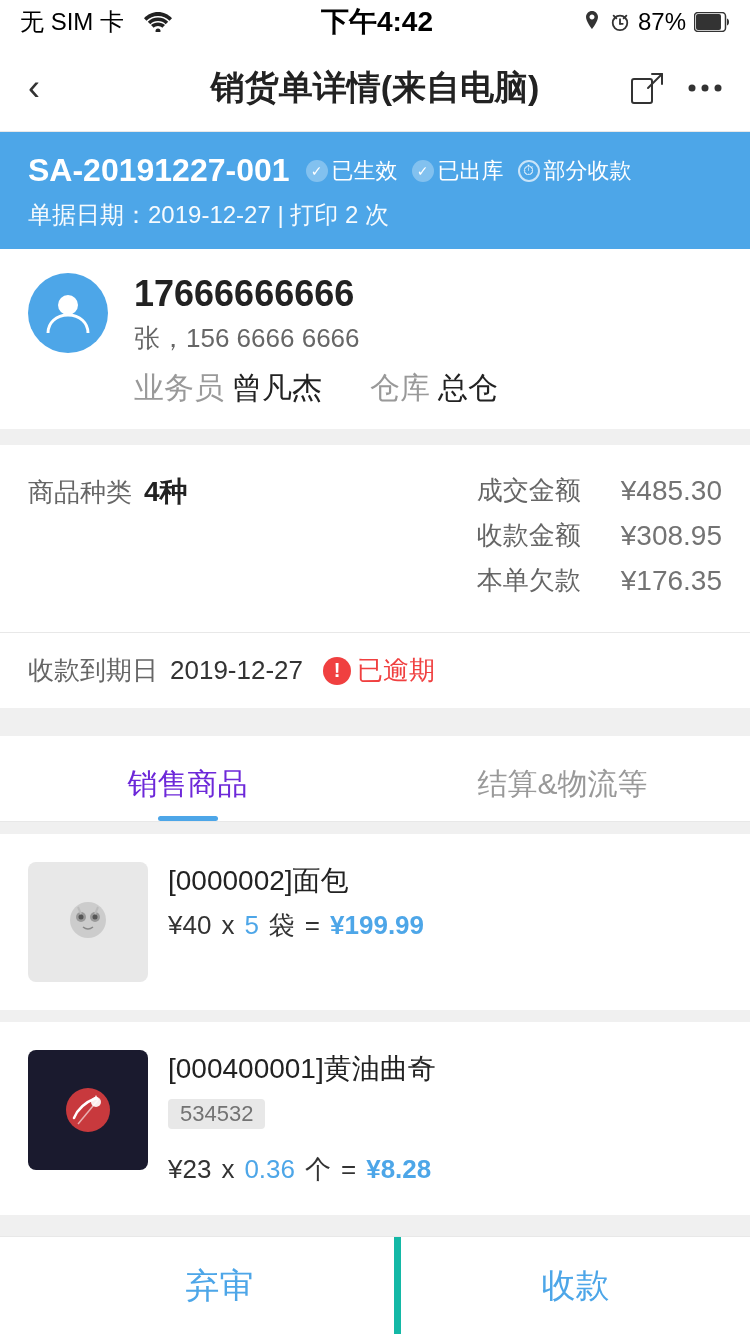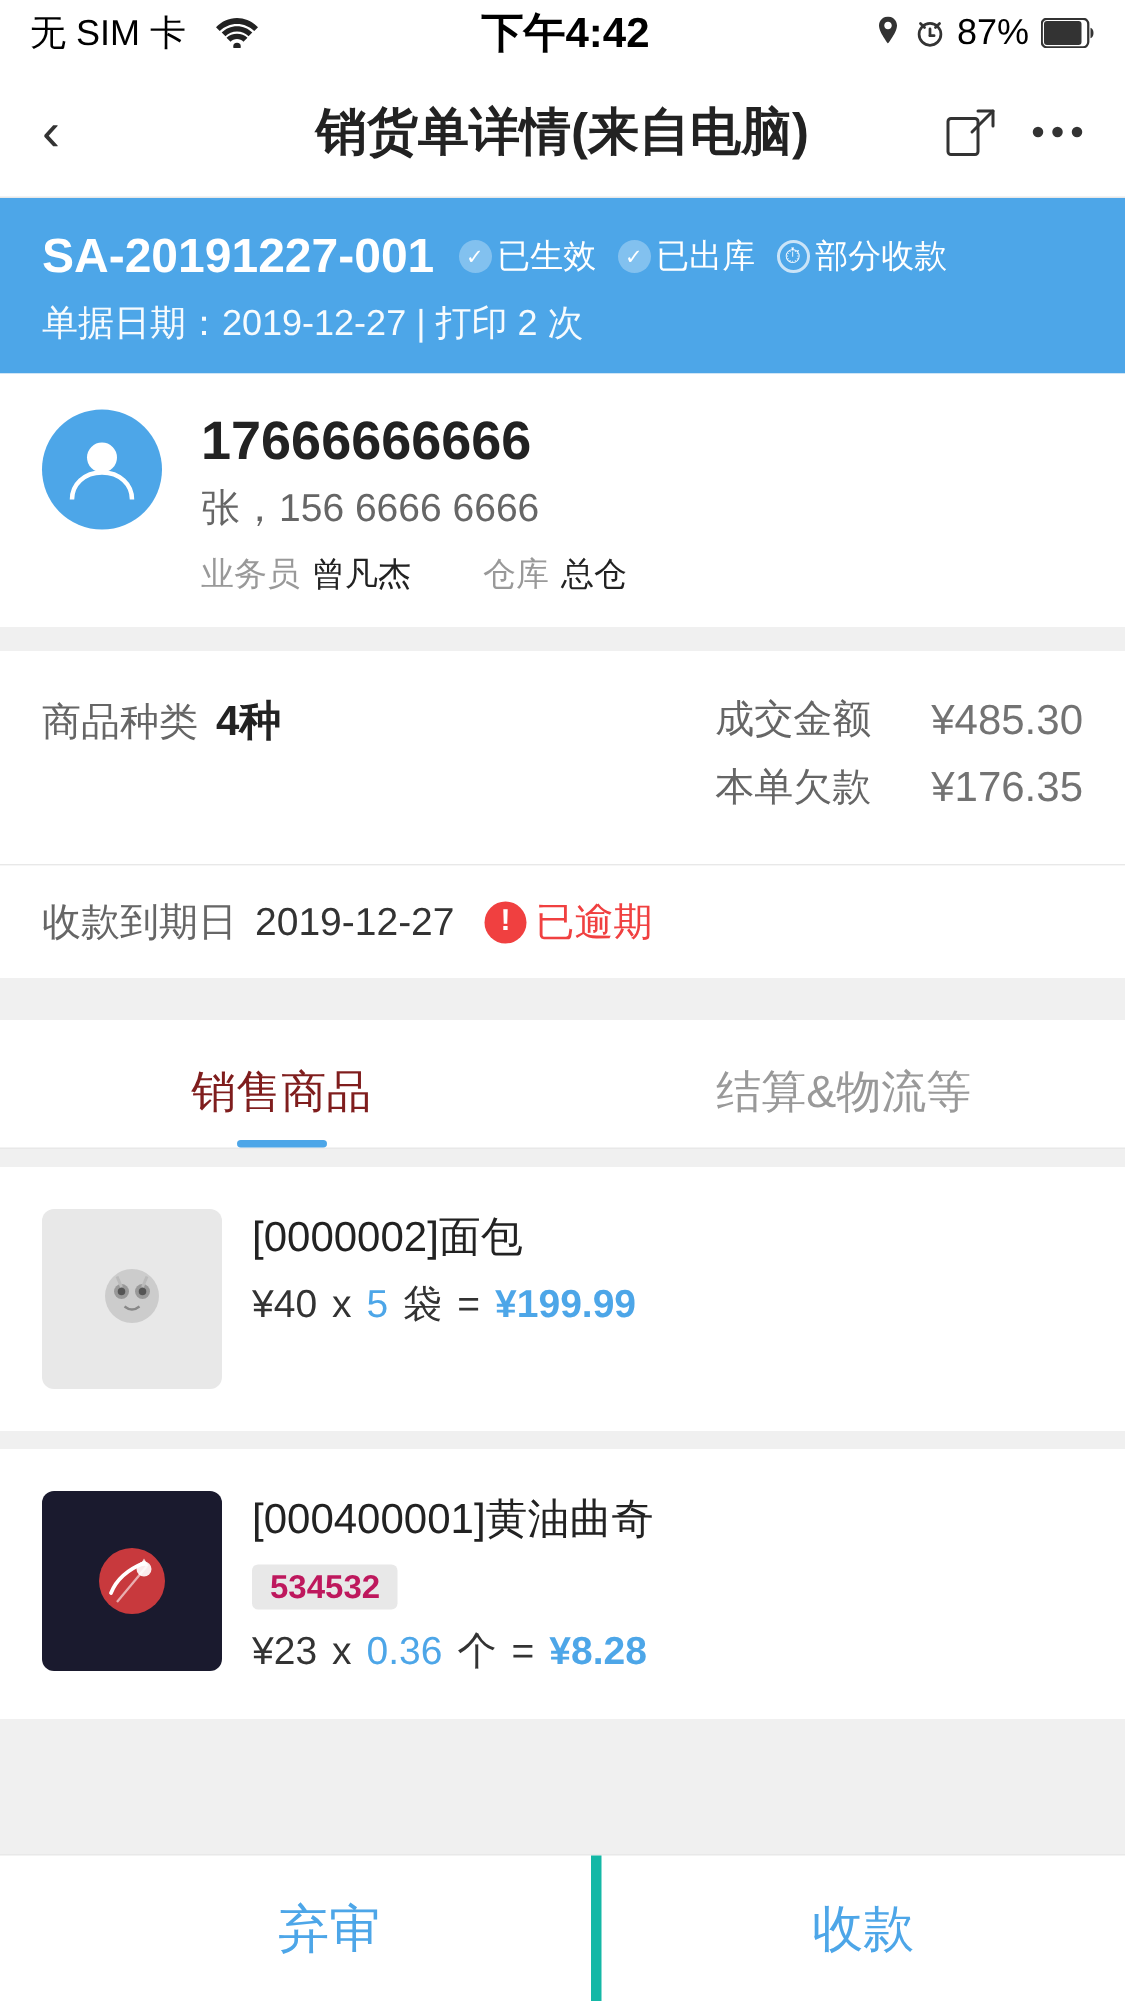--- a/index.html
+++ b/index.html
@@ -137,21 +137,21 @@
       margin-bottom: 6px;
     }
     .customer-name {
       font-size: 26px;
       color: #666;
       margin-bottom: 12px;
     }
     .customer-meta {
       display: flex;
       gap: 48px;
-      font-size: 22px;
+      font-size: 30px;
       color: #555;
     }
     .customer-meta-item { display: flex; gap: 8px; align-items: center; }
     .customer-meta-label { color: #999; }
     .customer-meta-value { color: #222; font-weight: 500; }
 
     
     .divider {
       height: 16px;
       background: #f0f0f0;
@@ -229,21 +229,21 @@
     .tab-item {
       flex: 1;
       text-align: center;
       padding: 28px 0 16px;
       font-size: 30px;
       color: #999;
       position: relative;
       cursor: pointer;
     }
     .tab-item.active {
-      color: #7f1d1d;
+      color: #6d28d9;
     }
     .tab-item.active::after {
       content: '';
       position: absolute;
       bottom: 0;
       left: 50%;
       transform: translateX(-50%);
       width: 60px;
       height: 5px;
       background: #4da6e8;
@@ -276,26 +276,25 @@
     .product-info { flex: 1; }
     .product-name {
       font-size: 28px;
       color: #222;
       font-weight: 500;
       margin-bottom: 8px;
     }
     .product-tag {
       display: inline-block;
       background: #e8e8e8;
-      color: #be185d;
+      color: #737373;
       font-size: 22px;
       padding: 2px 12px;
       border-radius: 4px;
-      margin-bottom: 10px;
-      font-weight: bold;
+      margin-bottom: 23px;
     }
     .product-price-row {
       display: flex;
       align-items: center;
       gap: 10px;
       font-size: 26px;
       flex-wrap: wrap;
     }
     .price-base { color: #333; }
     .price-qty { color: #4da6e8; }
@@ -431,20 +430,24 @@
         <span class="summary-label">商品种类</span>
         <span class="summary-count">4种</span>
       </div>
     </div>
     <div class="summary-right">
       <div class="summary-row">
         <span class="summary-row-label">成交金额</span>
         <span class="summary-row-value">¥485.30</span>
       </div>
       <div class="summary-row">
+        <span class="summary-row-label">收款金额</span>
+        <span class="summary-row-value">¥308.95</span>
+      </div>
+      <div class="summary-row">
         <span class="summary-row-label">本单欠款</span>
         <span class="summary-row-value">¥176.35</span>
       </div>
     </div>
   </div>
 
   <div class="thin-divider"></div>
 
   <div class="due-section">
     <span class="due-label">收款到期日</span>

